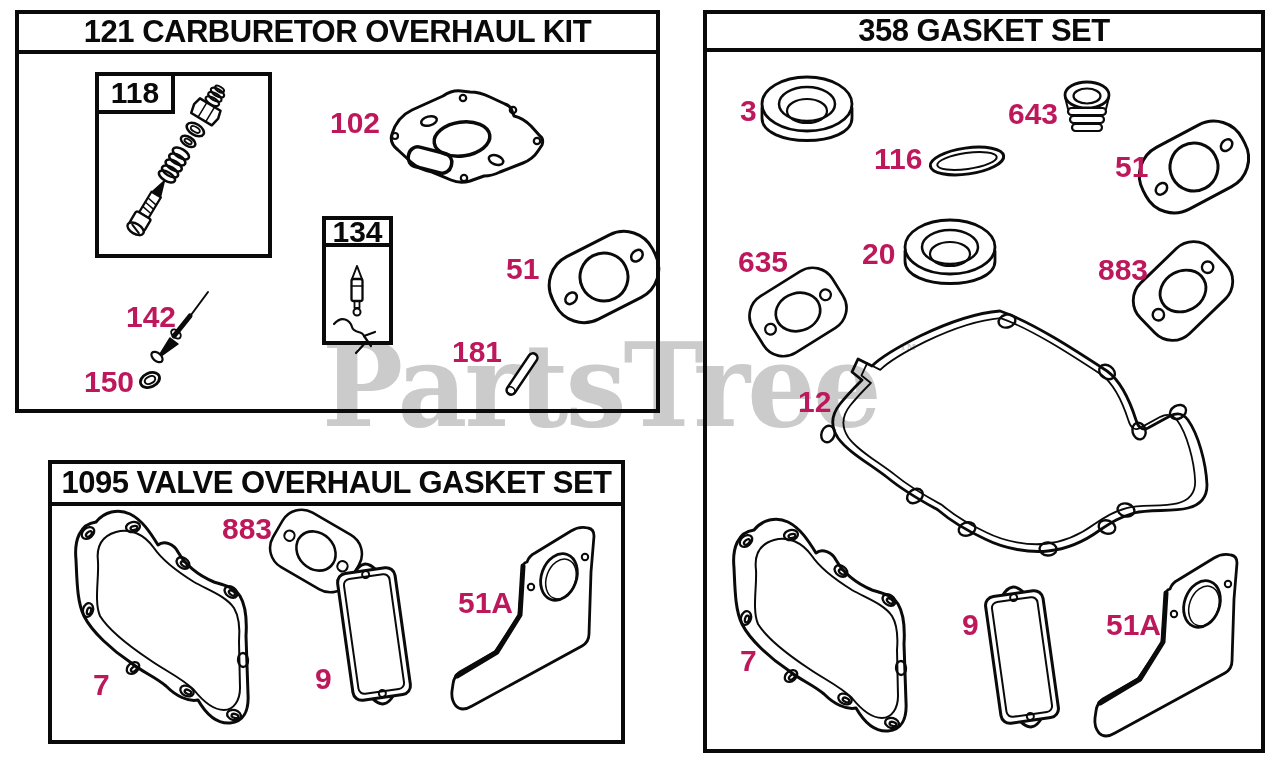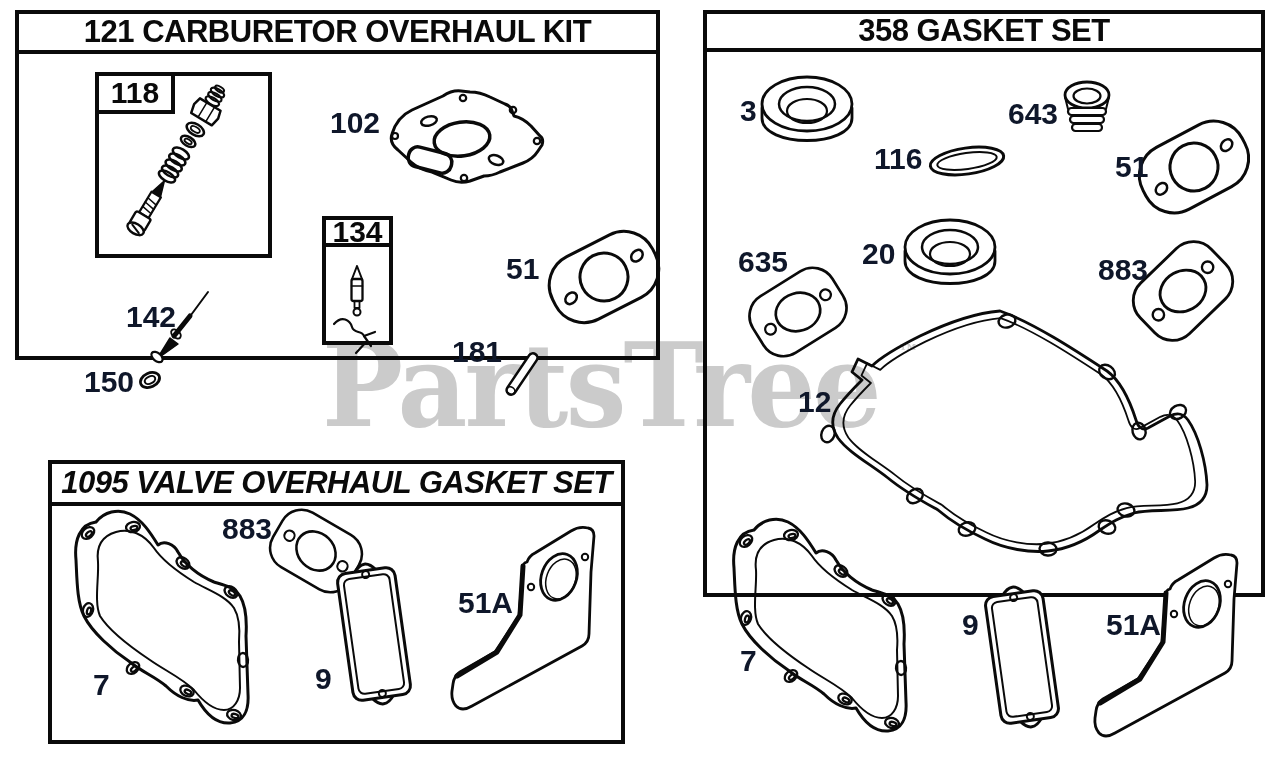--- a/index.html
+++ b/index.html
@@ -9,45 +9,45 @@
   .panel-title{position:absolute;left:0;right:0;top:0;border-bottom:4px solid #0a0a0a;
        background:transparent;text-align:center;font-weight:bold;font-size:31px;
        letter-spacing:-0.5px;color:#0a0a0a;box-sizing:border-box;}
   .subbox{position:absolute;border:4px solid #0a0a0a;background:transparent;box-sizing:border-box;}
   .subcell{position:absolute;left:0;top:0;border-right:4px solid #0a0a0a;border-bottom:4px solid #0a0a0a;
        box-sizing:border-box;display:flex;align-items:center;justify-content:center;
        font-weight:bold;font-size:30px;color:#0a0a0a;}
   .subcell-wide{position:absolute;left:0;top:0;right:0;border-bottom:4px solid #0a0a0a;
        box-sizing:border-box;display:flex;align-items:center;justify-content:center;
        font-weight:bold;font-size:30px;color:#0a0a0a;}
-  .plabel{position:absolute;font-weight:bold;font-size:30px;color:#0f172a;white-space:nowrap;z-index:6;}
+  .plabel{position:absolute;font-weight:bold;font-size:30px;color:#be185d;white-space:nowrap;z-index:6;}
   #watermark{position:absolute;left:322px;top:327px;z-index:1;
        font-family:"DejaVu Serif",serif;font-weight:bold;font-size:116px;line-height:1;
        letter-spacing:-3px;transform:scaleX(0.93);transform-origin:left top;}
   #watermark-tm{position:absolute;left:898px;top:341px;z-index:1;
        font-family:"DejaVu Serif",serif;font-weight:bold;font-size:21px;line-height:1;}
   #artwork{position:absolute;left:0;top:0;z-index:4;}
   .panel,.panel-title{z-index:3;}
   .subbox{z-index:5;}
 </style>
 </head>
 <body>
 
 <div id="watermark" style="color:#cbcbcb;">PartsTree</div>
 <div id="watermark-tm" style="color:#cbcbcb;">™</div>
 
-<div class="panel" style="left:15px;top:10px;width:645px;height:350px;">
+<div class="panel" style="left:15px;top:10px;width:645px;height:403px;">
   <div class="panel-title" style="height:40px;line-height:36px;">121 CARBURETOR OVERHAUL KIT</div>
 </div>
 
-<div class="panel" style="left:48px;top:460px;width:577px;height:284px;font-style:italic;">
+<div class="panel" style="left:48px;top:460px;width:577px;height:284px;">
   <div class="panel-title" style="height:42px;line-height:38px;">1095 VALVE OVERHAUL GASKET SET</div>
 </div>
 
-<div class="panel" style="left:703px;top:10px;width:562px;height:587px;">
+<div class="panel" style="left:703px;top:10px;width:562px;height:743px;">
   <div class="panel-title" style="height:38px;line-height:34px;">358 GASKET SET</div>
 </div>
 
 <div class="subbox" style="left:95px;top:72px;width:177px;height:186px;">
   <div class="subcell" style="width:76px;height:38px;">
     <span>118</span>
   </div>
 </div>
 
 <div class="subbox" style="left:322px;top:216px;width:71px;height:129px;">

